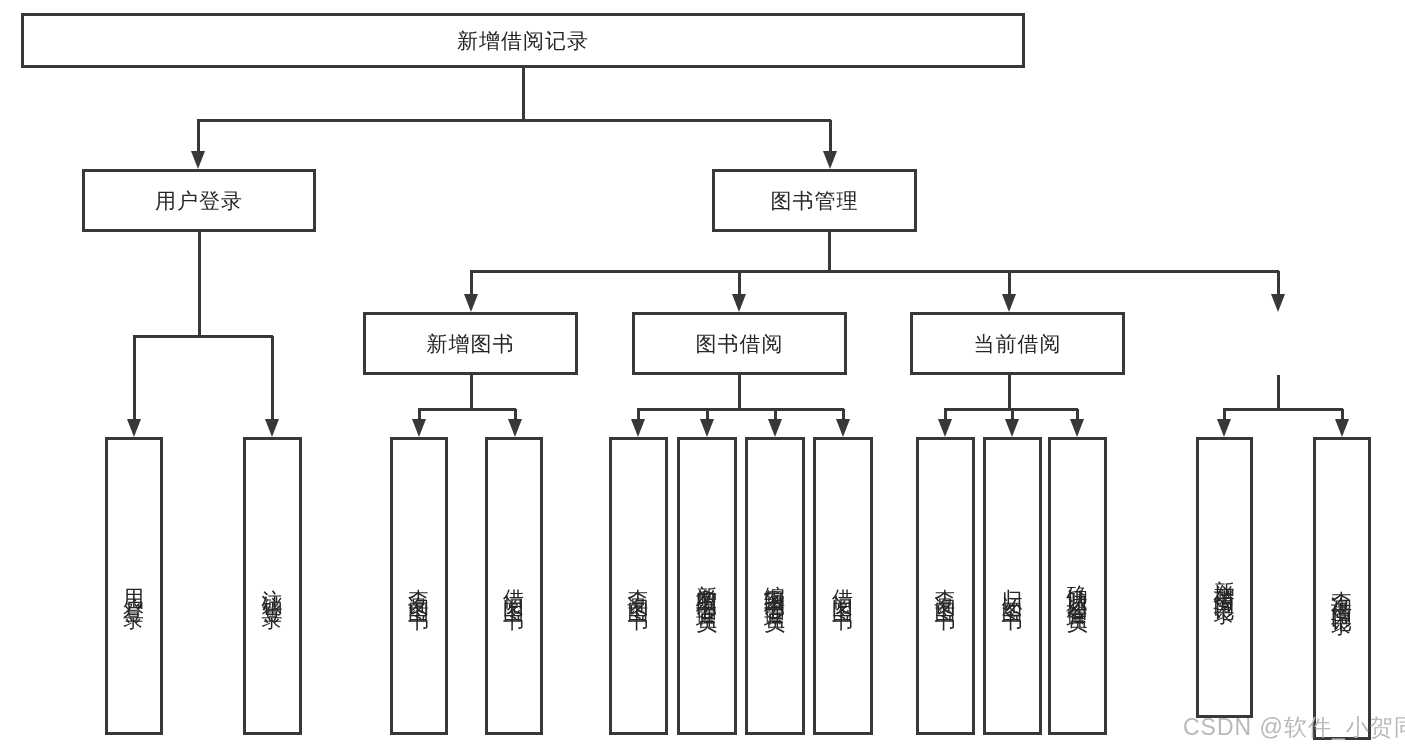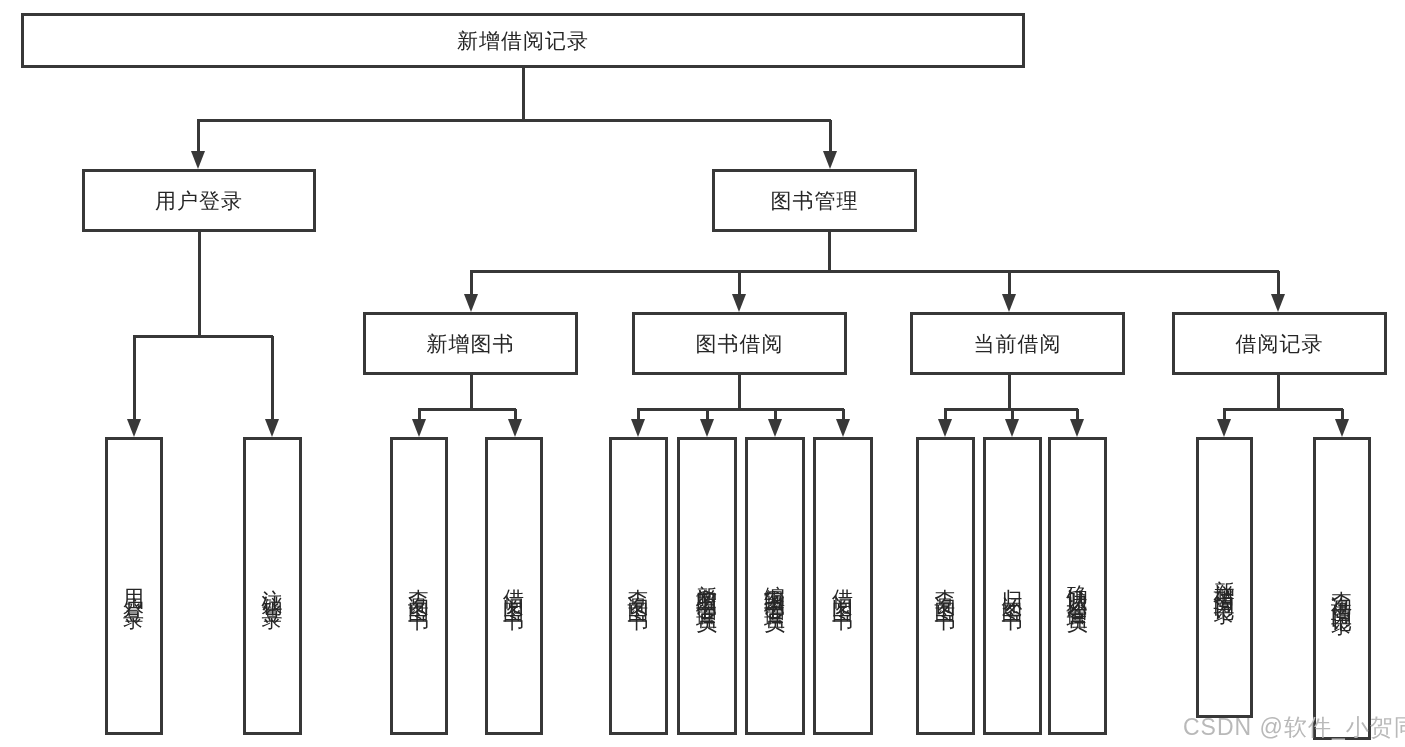--- a/index.html
+++ b/index.html
@@ -59,21 +59,20 @@
 <div id="canvas">
 
   <div class="hbox" style="left:21px;top:13px;width:1004px;height:55px;">新增借阅记录</div>
 
   <div class="hbox" style="left:82px;top:169px;width:234px;height:63px;">用户登录</div>
   <div class="hbox" style="left:712px;top:169px;width:205px;height:63px;">图书管理</div>
 
   <div class="hbox" style="left:363px;top:312px;width:215px;height:63px;">新增图书</div>
   <div class="hbox" style="left:632px;top:312px;width:215px;height:63px;">图书借阅</div>
   <div class="hbox" style="left:902px;top:312px;width:215px;height:63px;margin-left:8px;">当前借阅</div>
-  <div class="hbox" style="left:1172px;top:312px;width:215px;height:63px;">借阅记录</div>
 
   <div class="vbox" style="left:105px;width:58px;">
     <span class="vtext">用户登录</span>
   </div>
   <div class="vbox" style="left:243px;width:59px;">
     <span class="vtext">注销登录</span>
   </div>
 
   <div class="vbox" style="left:390px;width:58px;">
     <span class="vtext">查询图书</span>

